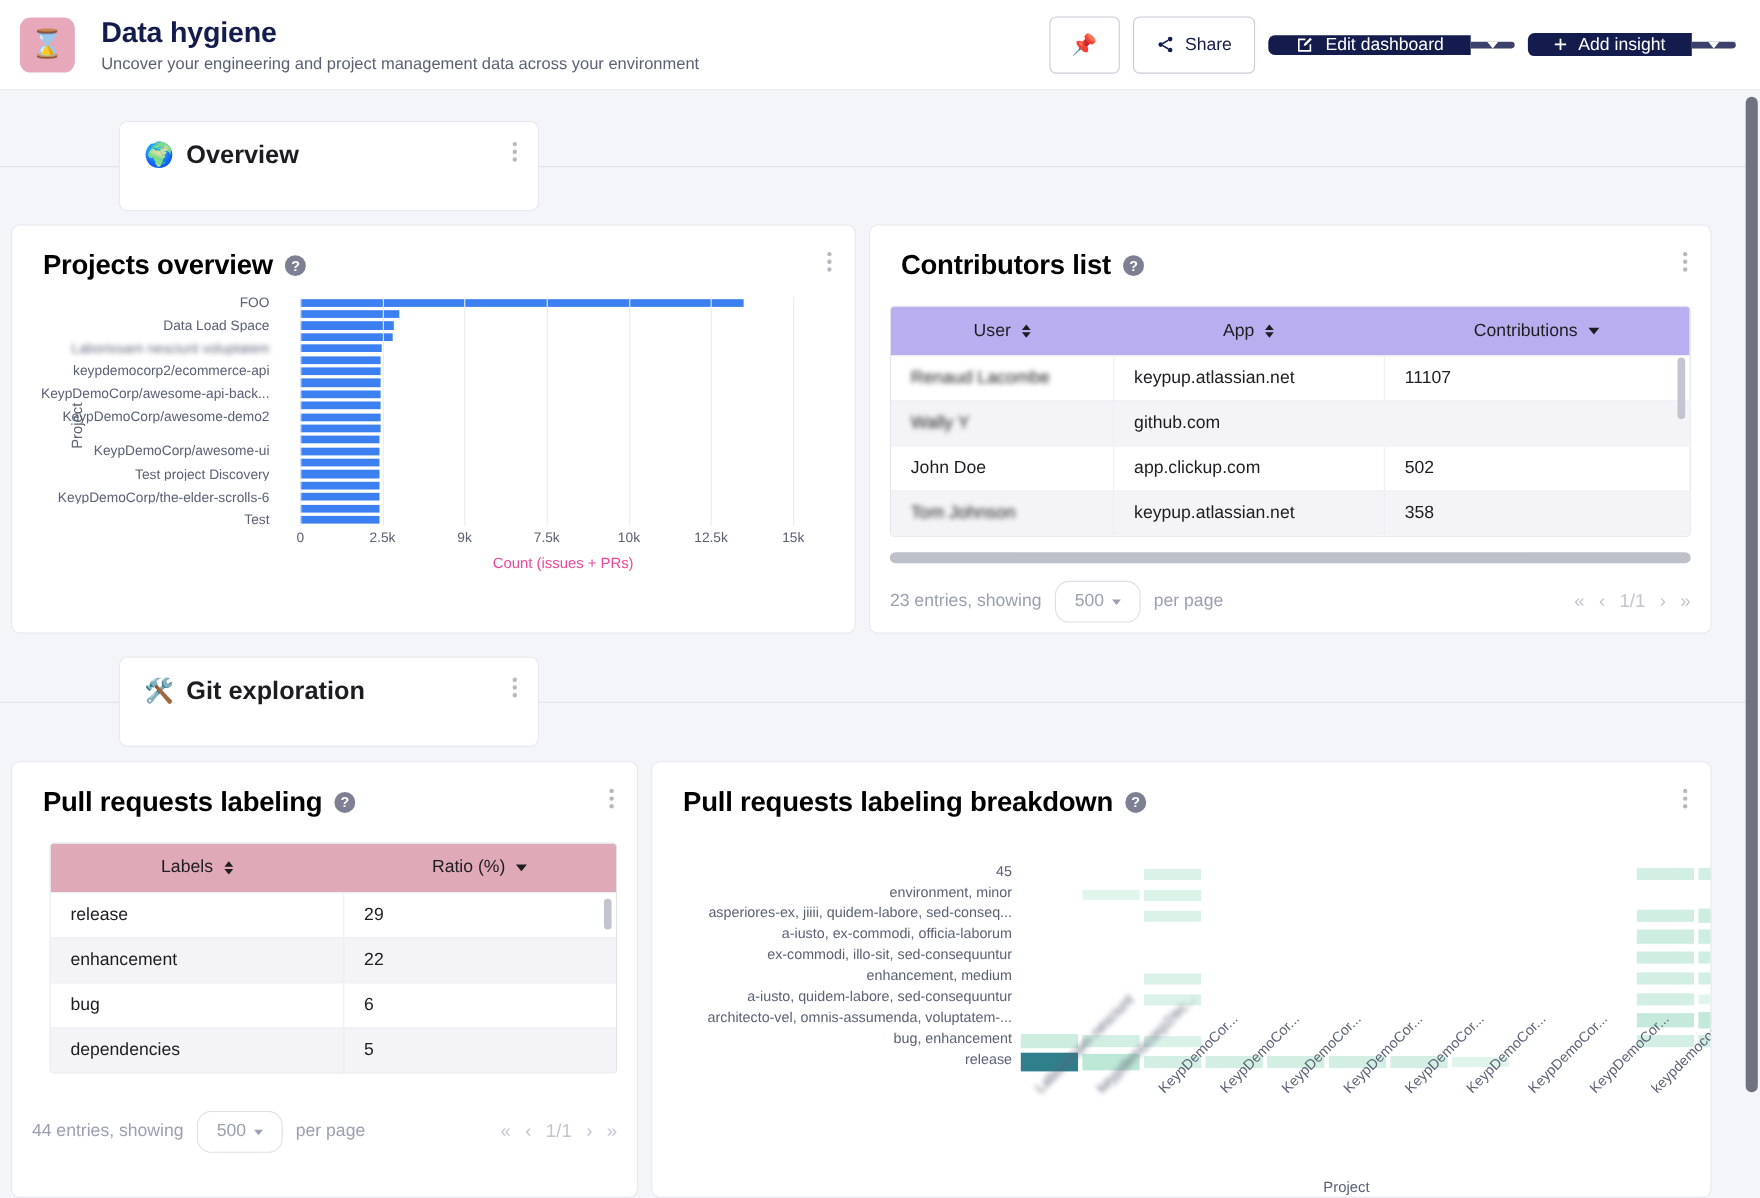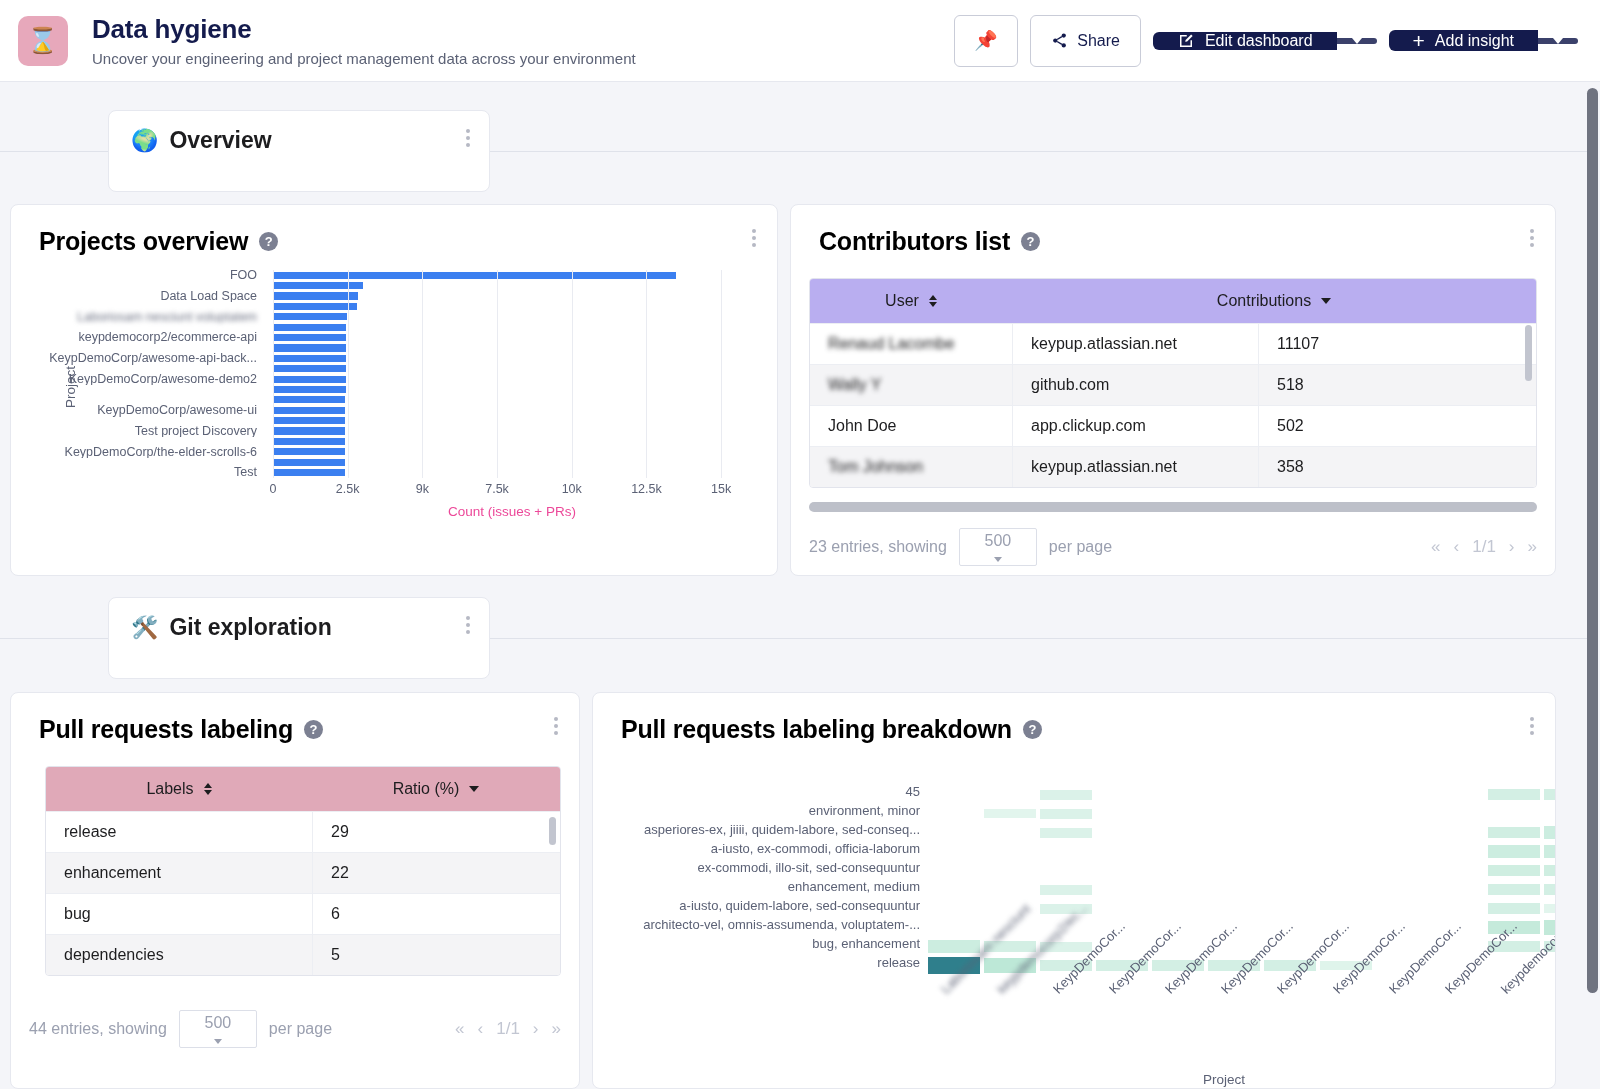--- a/index.html
+++ b/index.html
@@ -91,21 +91,21 @@
     width: 19px; height: 19px; border-radius: 50%; background: #7c8092; color: #fff;
     font-size: 13px; font-weight: bold; display: flex; align-items: center;
     justify-content: center; cursor: pointer; line-height: 1;
   }
 
   
   .barchart { position: relative; padding: 14px 0 0 0; }
   .bc-rows { position: relative; }
   .bc-row { display: flex; align-items: center; height: 10.4px; }
   .bc-lbl {
-    width: 262px; text-align: right; padding-right: 16px;
+    width: 262px; text-align: right; padding-right: 28px;
     font-size: 12.5px; color: #5b6175; white-space: nowrap; overflow: hidden;
     line-height: 1;
   }
   .bc-lbl.redact { filter: blur(2.4px); color: #6a6f80; }
   .bc-track { position: relative; height: 10.4px; flex: 1; }
   .bc-bar { position: absolute; left: 0; top: 1.6px; height: 7.2px; background: #3b7ff0; }
   .bc-grid { position: absolute; top: 0; bottom: 0; width: 1px; background: #e9ebf1; }
   .bc-axis {
     position: relative; margin-left: 262px; height: 20px; margin-top: 4px;
   }
@@ -138,23 +138,23 @@
   .td {
     font-size: 16px; color: #1d1d1f; height: 40px; display: flex; align-items: center;
     padding-left: 18px; border-left: 1px solid #eceef3; overflow: hidden; white-space: nowrap;
   }
   .td:first-child { border-left: none; }
   .td.redact { filter: blur(2.6px); }
 
   
   .pager { display: flex; align-items: center; font-size: 16px; color: #9ba0b0; }
   .pp-select {
-    border: 1px solid #dcdfe8; border-radius: 2px; height: 38px; min-width: 78px;
+    border: 1px solid #dcdfe8; border-radius: 13px; height: 38px; min-width: 78px;
     display: flex; align-items: center; justify-content: center; gap: 7px;
-    color: #9ba0b0; margin: 0 12px; cursor: pointer; background: #fff; flex-direction: column;
+    color: #9ba0b0; margin: 0 12px; cursor: pointer; background: #fff;
   }
   .pp-caret { width:0;height:0;border-left:4px solid transparent;border-right:4px solid transparent;border-top:5px solid #9ba0b0; }
   .pnav { margin-left: auto; display: flex; align-items: center; gap: 13px; color: #c2c6d2; font-size: 17px; }
   .pnav span { cursor: pointer; }
   .hscroll { height: 10px; border-radius: 6px; background: #bdc0c9; }
   .vscroll-thumb {
     position: absolute; right: 4px; width: 7px; border-radius: 5px; background: #c2c5cf;
   }
 
   
@@ -410,35 +410,41 @@
 
       <div class="tbl" style="margin:22px 18px 0 18px; position:relative;">
         <div class="tbl-head" style="background:#b9aef0;">
           <div class="th" style="width:202px;">
             <span>User</span>
             <span class="sort-both">
                 <i class="tri-up"></i>
                 <i class="tri-dn"></i>
               </span>
           </div>
+          <div class="th" style="width:246px;">
+            <span>App</span>
+            <span class="sort-both">
+                <i class="tri-up"></i>
+                <i class="tri-dn"></i>
+              </span>
+          </div>
           <div class="th" style="flex:1;">
             <span>Contributions</span>
             <span class="tri-dn solo"></span>
           </div>
         </div>
         <div id="contrib-rows">
             <div class="tr">
               <div class="td redact" style="width: 202px;">Renaud Lacombe</div>
               <div class="td" style="width: 246px;">keypup.atlassian.net</div>
               <div class="td" style="flex: 1 1 0%;">11107</div>
             </div>
             <div class="tr alt">
               <div class="td redact" style="width: 202px;">Wally Y</div>
               <div class="td" style="width: 246px;">github.com</div>
-              <div class="td" style="flex: 1 1 0%;">518</div>
             </div>
             <div class="tr">
               <div class="td" style="width: 202px;">John Doe</div>
               <div class="td" style="width: 246px;">app.clickup.com</div>
               <div class="td" style="flex: 1 1 0%;">502</div>
             </div>
             <div class="tr alt">
               <div class="td redact" style="width: 202px;">Tom Johnson</div>
               <div class="td" style="width: 246px;">keypup.atlassian.net</div>
               <div class="td" style="flex: 1 1 0%;">358</div>

